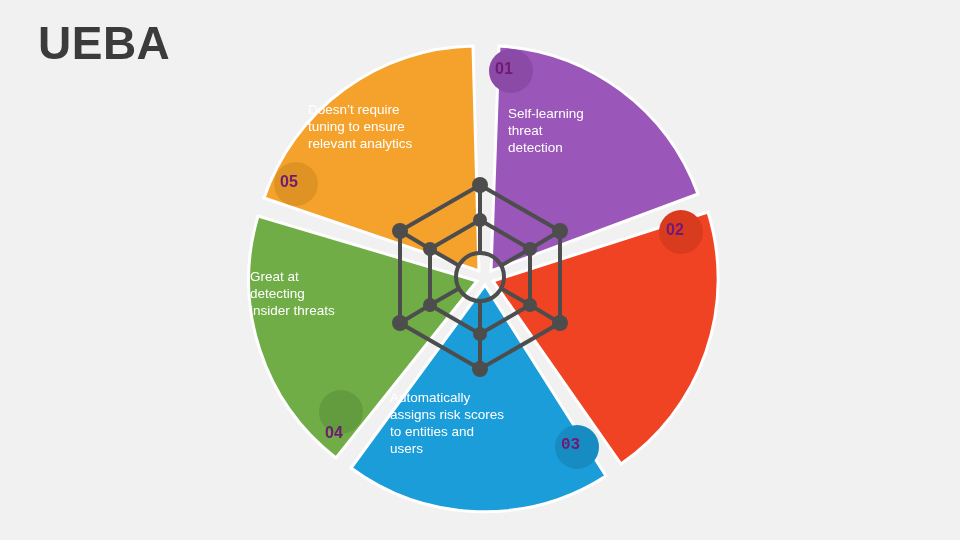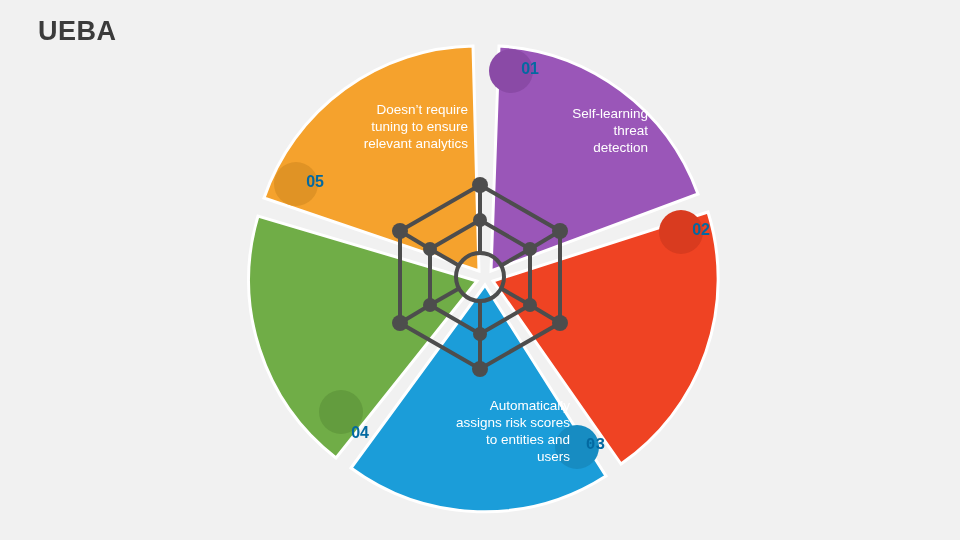--- a/index.html
+++ b/index.html
@@ -6,45 +6,45 @@
   body{
     width:960px;height:540px;
     background:#f1f1f1;
     font-family:"Liberation Sans", sans-serif;
     overflow:hidden;
     position:relative;
   }
   #title{
     position:absolute;
     left:38px; top:16px;
-    font-size:27px;
+    font-size:46px;
     font-weight:bold;
     color:#3b3b3b;
     letter-spacing:0.5px;
   }
   #wheel{
     position:absolute;
     left:230px; top:20px;
     width:510px; height:510px;
   }
   .seg-label{
     position:absolute;
     color:#ffffff;
     font-size:13.5px;
     line-height:17px;
-    text-align:right;
+    text-align:left;
     pointer-events:none;
     white-space:pre-line;
   }
   .seg-num{
     position:absolute;
-    color:#0369a1;
+    color:#701a75;
     font-size:16px;
     font-weight:bold;
-    text-align:right;
+    text-align:left;
     pointer-events:none;
   }
   svg{display:block;}
 </style>
 </head>
 <body>
 
 <div id="title">UEBA</div>
 
 <div id="wheel">
@@ -116,25 +116,28 @@
   </svg>
 
   <div class="seg-num" style="left:265px;top:40px;width:44px;">01</div>
   <div class="seg-label" style="left:278px;top:85px;width:140px;">Self-learning
 threat
 detection</div>
 
   <div class="seg-num" style="left:436px;top:201px;width:44px;">02</div>
 
   <div class="seg-num" style="left:331px;top:416px;width:44px;font-family:Liberation Mono, monospace;">03</div>
-  <div class="seg-label" style="left:160px;top:369px;width:180px;margin-top:8px;">Automatically
+  <div class="seg-label" style="left:160px;top:369px;width:180px;">Automatically
 assigns risk scores
 to entities and
 users</div>
 
   <div class="seg-num" style="left:95px;top:381px;width:44px;margin-top:23px;">04</div>
+  <div class="seg-label" style="left:20px;top:248px;width:160px;">Great at
+detecting
+insider threats</div>
 
   <div class="seg-num" style="left:50px;top:153px;width:44px;">05</div>
   <div class="seg-label" style="left:78px;top:81px;width:160px;">Doesn’t require
 tuning to ensure
 relevant analytics</div>
 
 </div>
 
 </body></html>

